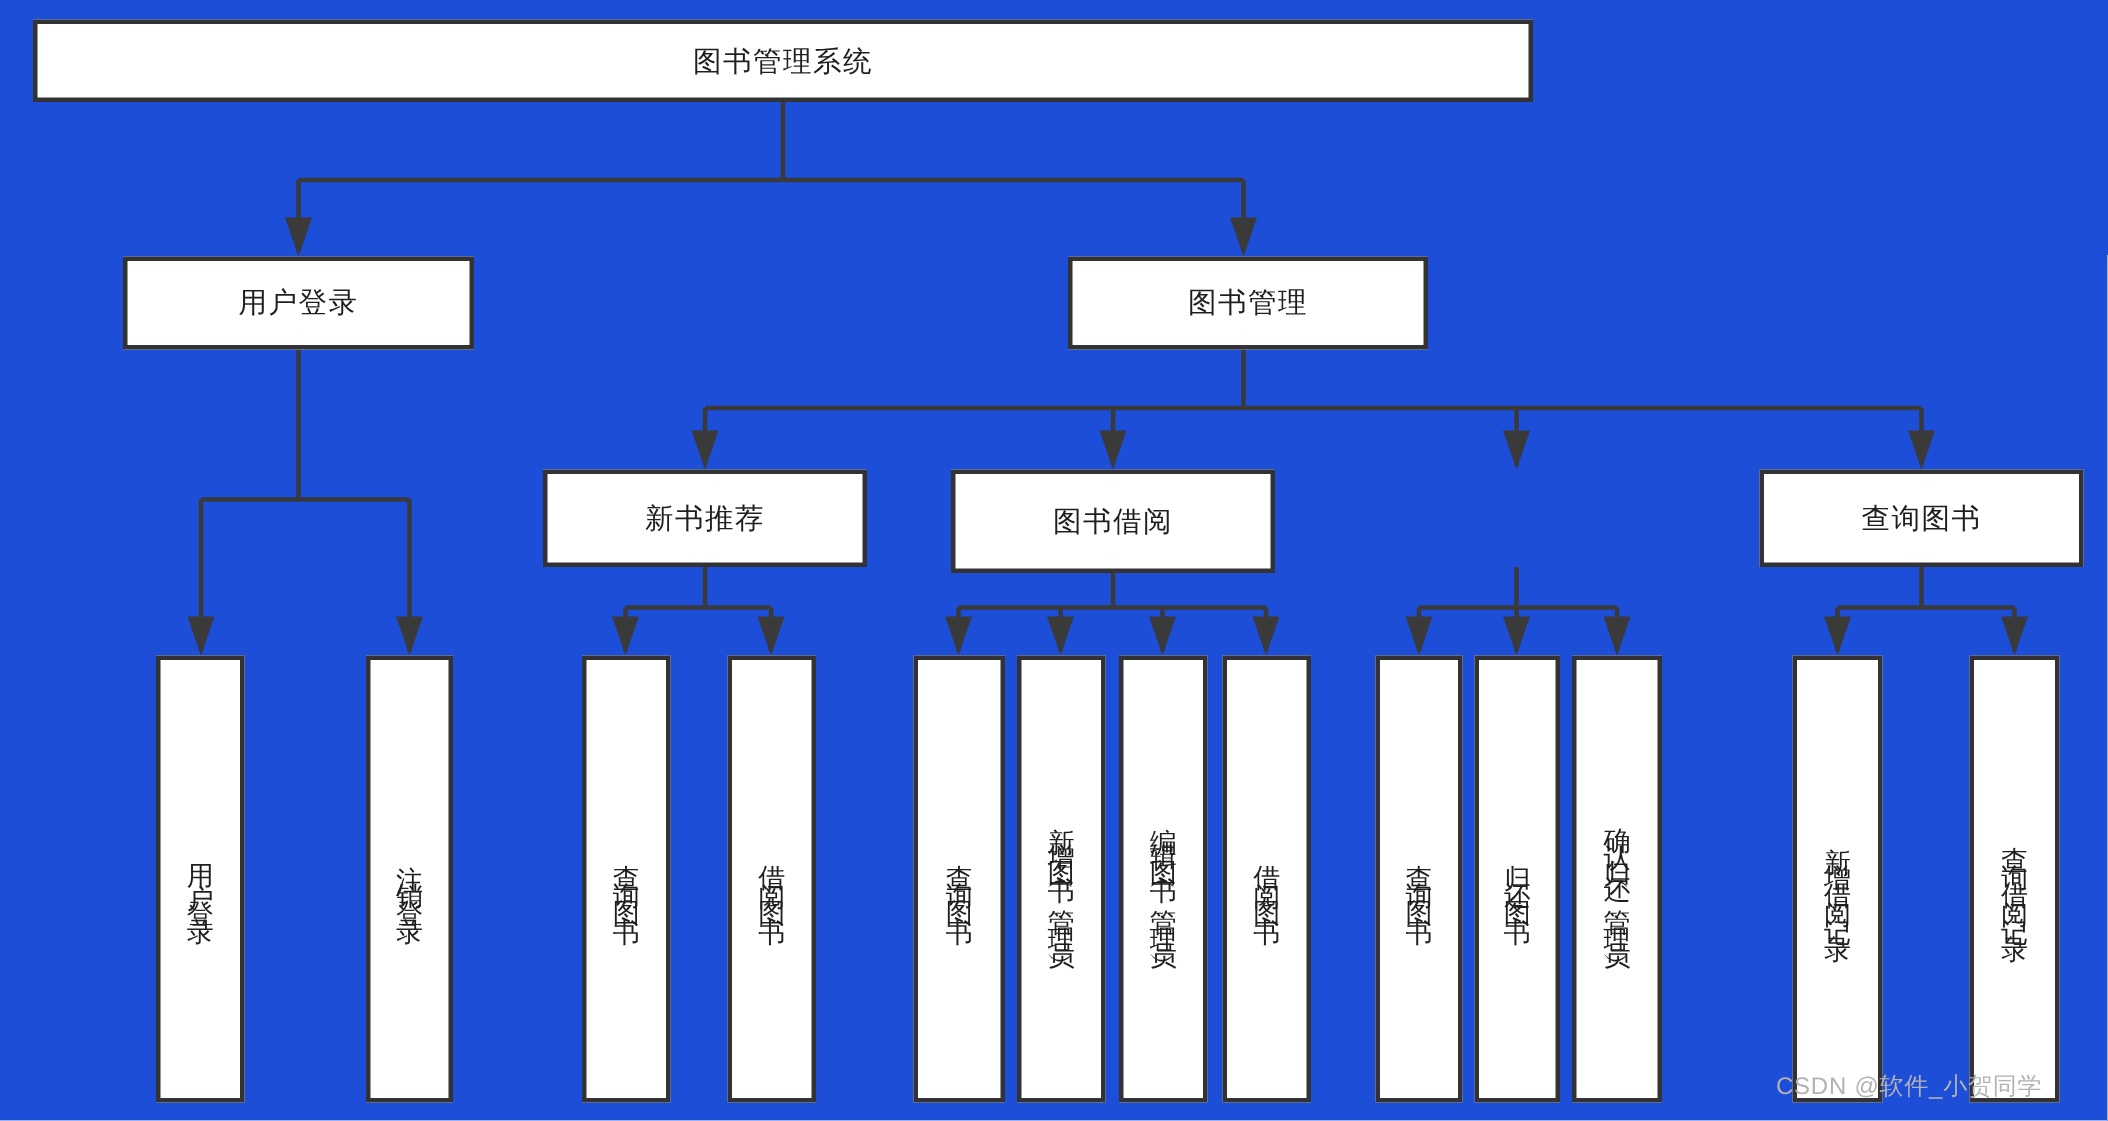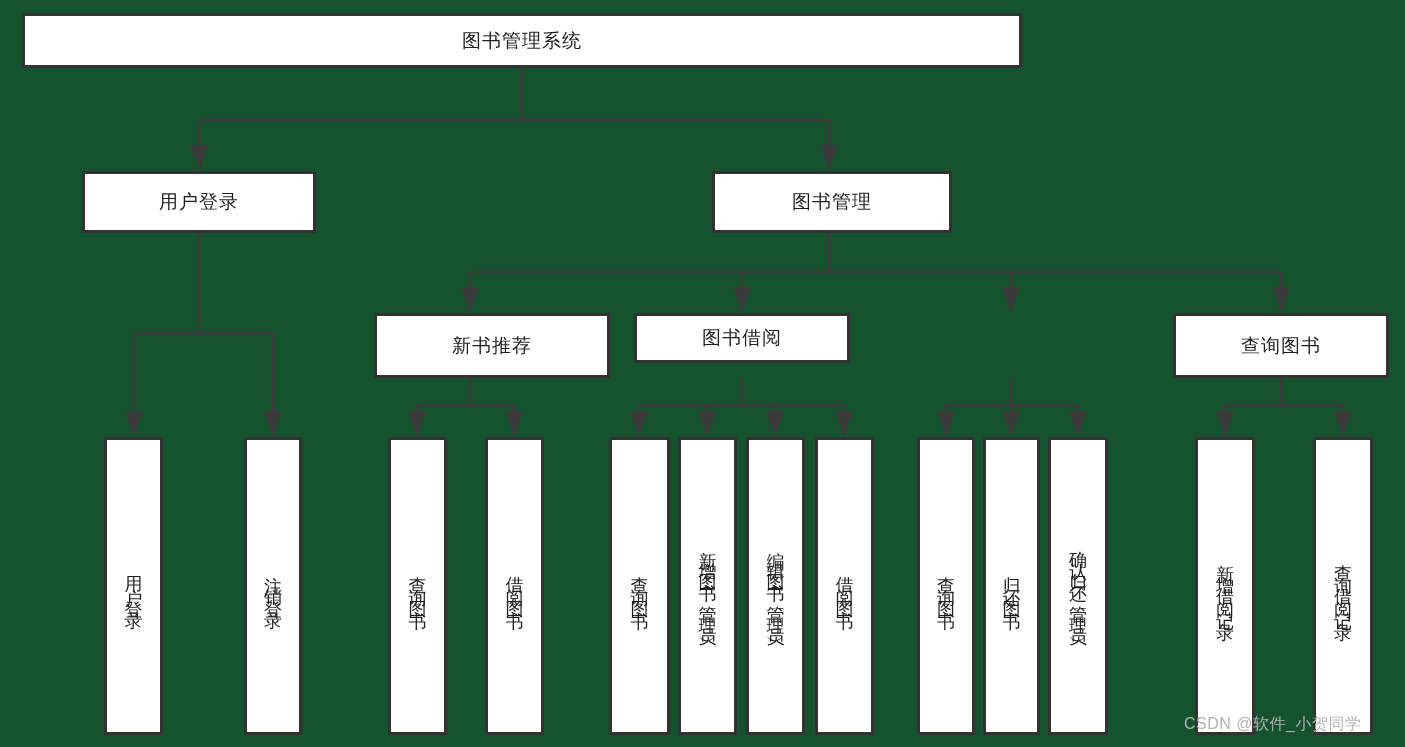--- a/index.html
+++ b/index.html
@@ -5,21 +5,21 @@
   html, body {
     margin: 0;
     padding: 0;
     background: #ffffff;
     font-family: "Liberation Sans", "DejaVu Sans", sans-serif;
   }
   .canvas {
     position: relative;
     width: 1405px;
     height: 747px;
-    background: #14532d;
+    background: #1d4ed8;
     overflow: hidden;
   }
   .connectors {
     position: absolute;
     left: 0;
     top: 0;
     width: 1405px;
     height: 747px;
     z-index: 1;
   }
@@ -113,24 +113,24 @@
     <span>图书管理系统</span>
   </div>
 
   <div class="node hnode" style="left:82px; top:171px; width:234px; height:62px;">
     <span>用户登录</span>
   </div>
   <div class="node hnode" style="left:712px; top:171px; width:240px; height:62px;">
     <span>图书管理</span>
   </div>
 
-  <div class="node hnode" style="left:362px; top:313px; width:236px; height:65px;margin-left:12px;">
+  <div class="node hnode" style="left:362px; top:313px; width:216px; height:65px;">
     <span>新书推荐</span>
   </div>
-  <div class="node hnode" style="left:634px; top:313px; width:216px; height:50px;font-family:Liberation Mono, monospace;">
+  <div class="node hnode" style="left:634px; top:313px; width:216px; height:69px;font-family:Liberation Mono, monospace;">
     <span>图书借阅</span>
   </div>
   <div class="node hnode" style="left:1173px; top:313px; width:216px; height:65px;">
     <span>查询图书</span>
   </div>
 
   <div class="node vnode" style="left:104px; top:437px; width:59px; height:298px;">
     <span class="vtext">用户登录</span>
   </div>
   <div class="node vnode" style="left:244px; top:437px; width:58px; height:298px;">

